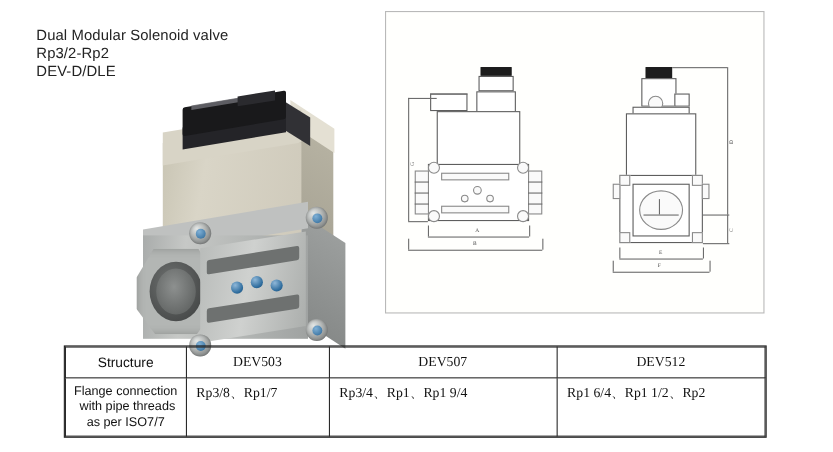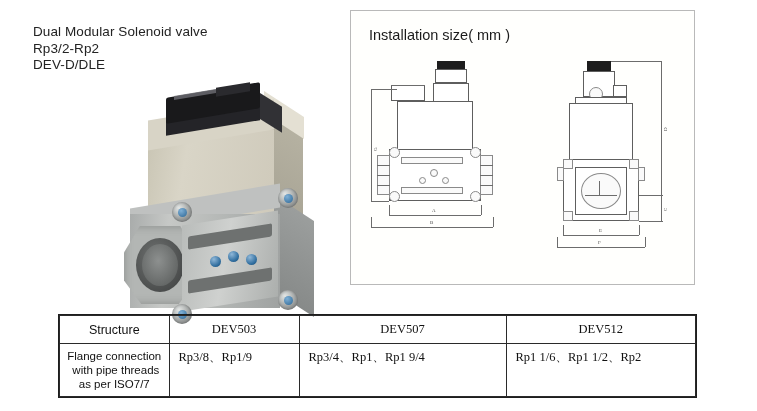--- a/index.html
+++ b/index.html
@@ -145,21 +145,20 @@
     </div>
   <div class="ph cornerbolt cbC">
       <div class="cb-in"></div>
     </div>
   <div class="ph cornerbolt cbD">
       <div class="cb-in"></div>
     </div>
 </div>
 
 <div id="install-panel">
-  <div id="install-title">Installation size( mm )</div>
 
   <div class="dwg" style="left:18px;top:48px;width:150px;height:210px;">
 
     <div class="box" style="left:68px;top:2px;width:28px;height:8px;background:#1d1d1d;border-color:#1d1d1d;"></div>
     <div class="box" style="left:66px;top:10px;width:32px;height:14px;"></div>
     <div class="box" style="left:64px;top:24px;width:36px;height:22px;"></div>
     <div class="box" style="left:61px;top:44px;width:42px;height:8px;"></div>
 
     <div class="box" style="left:22px;top:26px;width:34px;height:16px;"></div>
     <div class="ln lnh" style="left:22px;top:26px;width:34px;height:1px;"></div>
@@ -256,19 +255,19 @@
         <th class="th-cell th-serif col2">DEV503</th>
         <th class="th-cell th-serif col3">DEV507</th>
         <th class="th-cell th-serif col4">DEV512</th>
       </tr>
     </thead>
     <tbody>
       <tr>
         <td class="td-first">Flange connection
  with pipe threads
 as per ISO7/7</td>
-        <td class="td-cell">Rp3/8、Rp1/9</td>
+        <td class="td-cell">Rp3/8、Rp1/7</td>
         <td class="td-cell">Rp3/4、Rp1、Rp1 9/4</td>
-        <td class="td-cell">Rp1 1/6、Rp1 1/2、Rp2</td>
+        <td class="td-cell">Rp1 6/4、Rp1 1/2、Rp2</td>
       </tr>
     </tbody>
   </table>
 </div>
 
 </body></html>

